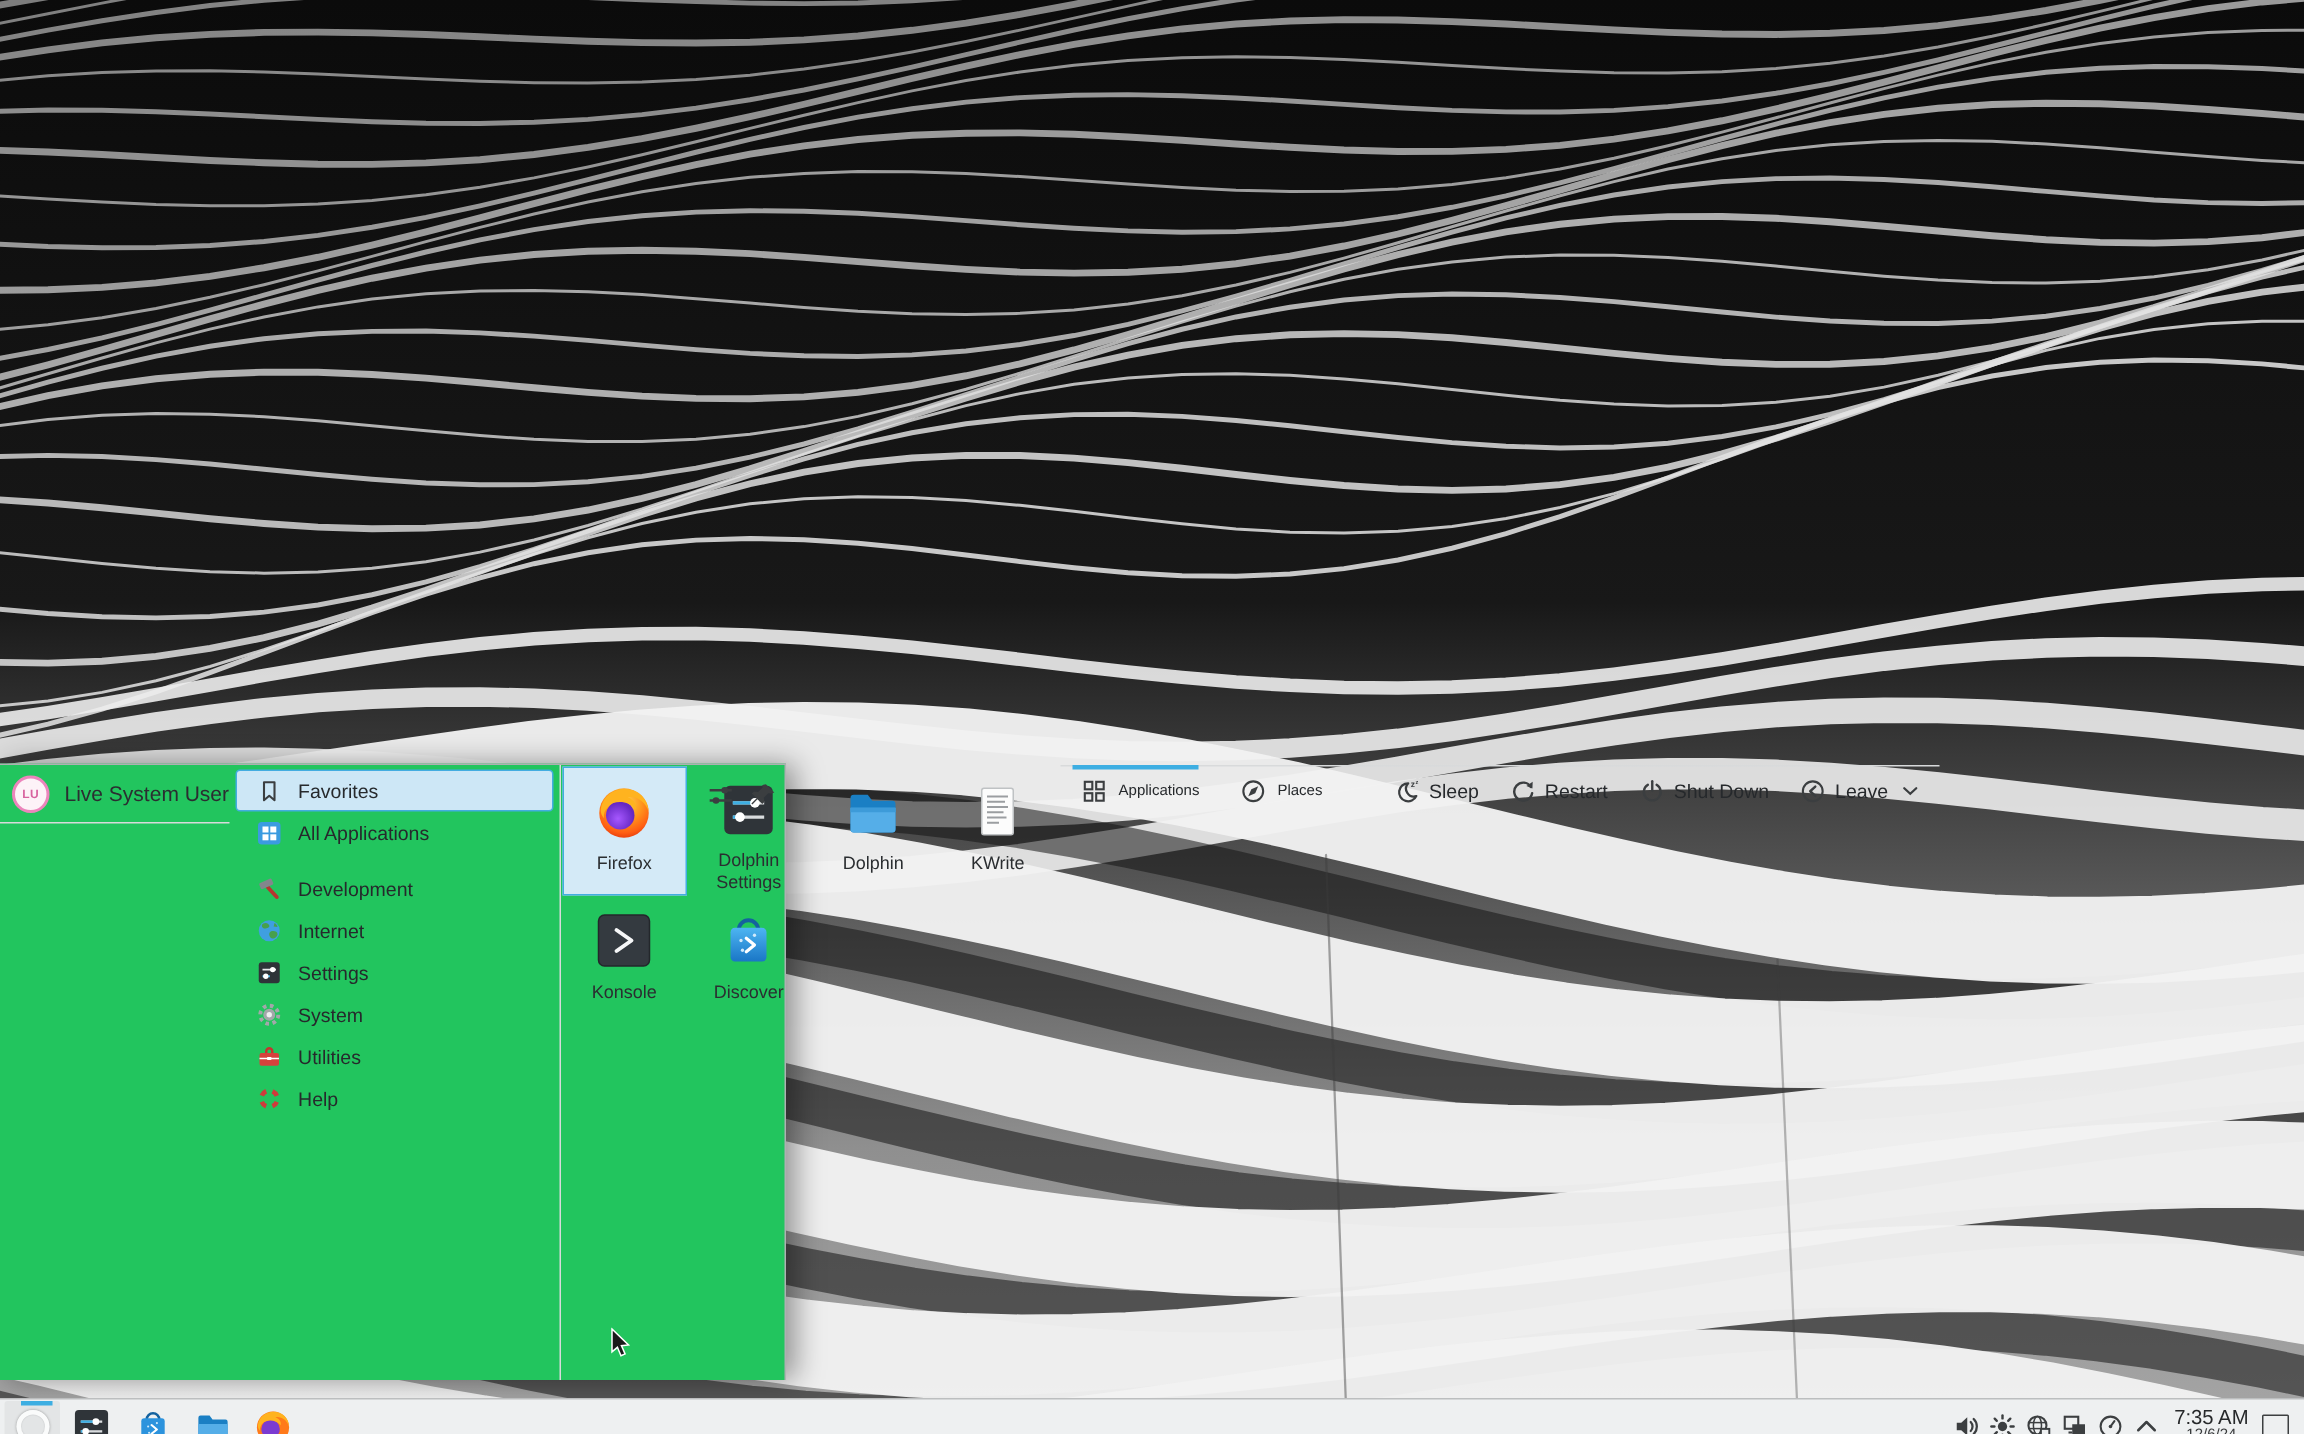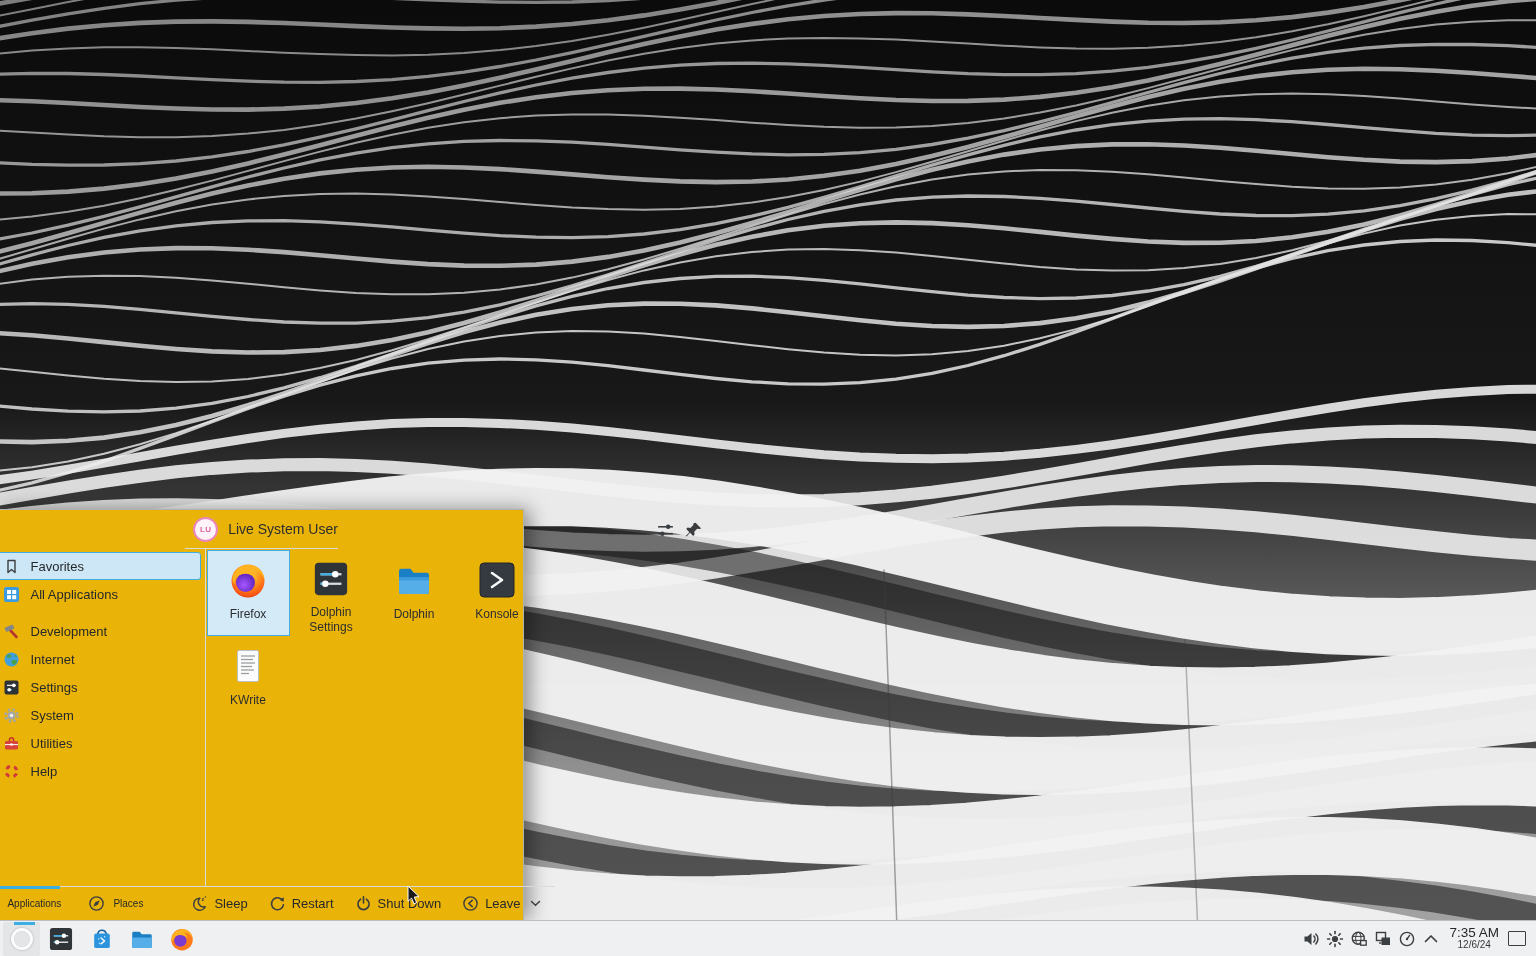--- a/index.html
+++ b/index.html
@@ -5,22 +5,22 @@
   * { margin:0; padding:0; box-sizing:border-box; }
   html,body { width:1536px; height:956px; overflow:hidden; }
   body { font-family:"Liberation Sans", sans-serif; color:#26292c; position:relative; background:#222; }
   svg { display:block; }
 
   
   .wallpaper { position:absolute; inset:0; }
 
   
   .launcher { position:absolute; left:0; top:509px; width:524px; height:411px;
-              background:#eab308; border:1px solid #aeb0b2; border-left:none; border-bottom:none;
-              box-shadow:6px 0 18px rgba(0,0,0,.4); display:flex; flex-direction:column;align-items:center; }
+              background:#22c55e; border:1px solid #aeb0b2; border-left:none; border-bottom:none;
+              box-shadow:6px 0 18px rgba(0,0,0,.4); display:flex; flex-direction:row; }
   .lheader { height:39px; border-bottom:1px solid #d8dadb; position:relative; display:flex; align-items:center; padding-left:8px; flex:0 0 auto; }
   .avatar { width:25px; height:25px; border-radius:50%; border:2px solid #ec85bc; background:#fdf3f8;
             color:#d8639f; font-size:8px; font-weight:bold; display:flex; align-items:center; justify-content:center; letter-spacing:.3px; }
   .uname { margin-left:10px; font-size:14px; color:#2b2e31; }
   .searchbox { position:absolute; left:193px; top:7px; width:272px; height:25px; background:#ffffff;
                border:1px solid #c3c5c6; border-radius:13px; display:flex; align-items:center; padding:0 9px; gap:6px; }
   .searchbox .ph { font-size:13px; color:#9da0a3; }
   .hicon { position:absolute; top:9px; width:22px; height:22px; display:flex; align-items:center; justify-content:center; cursor:default; }
   .hicon.cfg { left:469px; }
   .hicon.pin { left:498px; }
@@ -39,21 +39,21 @@
   .tile .alabel { margin-top:7px; font-size:12px; line-height:1.25; text-align:center; max-width:76px; color:#2b2e31; }
 
   .lfooter { flex:0 0 auto; height:34px; border-top:1px solid #d8dadb; position:relative; display:flex; align-items:center; padding:0 14px; }
   .tabind { position:absolute; top:-1px; left:8px; width:84px; height:3px; background:#3daee2; }
   .ftab { display:flex; align-items:center; gap:8px; font-size:10px; margin-right:27px; }
   .fspacer { flex:1; }
   .faction { display:flex; align-items:center; gap:6px; font-size:13px; margin-left:21px; white-space:nowrap; }
   .ficon { width:17px; height:17px; }
 
   
-  .taskbar { position:absolute; left:0; bottom:0; width:1536px; height:36px; background:#eef0f1; border-top:1px solid #bcbebf; }
+  .taskbar { position:absolute; left:0; bottom:0; width:1536px; height:24px; background:#eef0f1; border-top:1px solid #bcbebf; }
   .kicker { position:absolute; left:3px; top:1px; width:37px; height:34px; background:#e3e5e6; border-radius:2px; display:flex; align-items:center; justify-content:center; }
   .kickind { position:absolute; left:11px; top:0; width:21px; height:3px; background:#3daee2; }
   .ring { width:22px; height:22px; border-radius:50%; border:3.5px solid #fafbfb; box-shadow:0 0 2px rgba(0,0,0,.35), inset 0 0 1px rgba(0,0,0,.2); }
   .taskbtn { position:absolute; top:1px; width:40px; height:34px; display:flex; align-items:center; justify-content:center; }
   .taskbtn svg { width:26px; height:26px; }
   .tray { position:absolute; right:6px; top:0; height:35px; display:flex; align-items:center; }
   .tricon { width:24px; height:35px; display:flex; align-items:center; justify-content:center; }
   .clock { margin:0 9px 0 6px; text-align:center; line-height:1.05; }
   .clock .tm { font-size:13.5px; color:#26282a; }
   .clock .dt { font-size:10px; color:#37393b; }
@@ -266,41 +266,58 @@
         <svg class="appicon" viewBox="0 0 40 40">
           <path d="M5 11 a2.2 2.2 0 0 1 2.2 -2.2 h9.3 l3 4 h13.3 a2.2 2.2 0 0 1 2.2 2.2 v16.8 a2.2 2.2 0 0 1 -2.2 2.2 H7.2 A2.2 2.2 0 0 1 5 31.8 Z" fill="#1a7fc4"></path>
           <path d="M5 17.5 h30 v14.3 a2.2 2.2 0 0 1 -2.2 2.2 H7.2 A2.2 2.2 0 0 1 5 31.8 Z" fill="#55aee8"></path>
           <path d="M5 17.5 h30 v3 H5 Z" fill="#3d9bd9"></path>
         </svg>
         <div class="alabel">Dolphin</div>
       </div>
 
       <div class="tile">
         <svg class="appicon" viewBox="0 0 40 40">
-          <rect x="3" y="3" width="34" height="34" rx="4" fill="#343a40" stroke="#23272b" stroke-width="1"></rect>
-          <path d="M15 13 l10 7 -10 7" fill="none" stroke="#f6f7f8" stroke-width="2.6" stroke-linecap="round" stroke-linejoin="round"></path>
-        </svg>
-        <div class="alabel">Konsole</div>
-      </div>
-
-      <div class="tile">
-        <svg class="appicon" viewBox="0 0 40 40">
           <rect x="9.5" y="4.5" width="21" height="31" rx="1.5" fill="#fcfcfc" stroke="#bfc2c4" stroke-width="1"></rect>
           <g stroke="#9b9ea1" stroke-width="1.3">
             <line x1="13" y1="10" x2="27" y2="10"></line>
               <line x1="13" y1="13.5" x2="25" y2="13.5"></line>
             <line x1="13" y1="17" x2="27" y2="17"></line>
               <line x1="13" y1="20.5" x2="24" y2="20.5"></line>
             <line x1="13" y1="24" x2="26" y2="24"></line>
               <line x1="13" y1="27.5" x2="21" y2="27.5"></line>
           </g>
         </svg>
         <div class="alabel">KWrite</div>
       </div>
 
+      <div class="tile">
+        <svg class="appicon" viewBox="0 0 40 40">
+          <rect x="3" y="3" width="34" height="34" rx="4" fill="#343a40" stroke="#23272b" stroke-width="1"></rect>
+          <path d="M15 13 l10 7 -10 7" fill="none" stroke="#f6f7f8" stroke-width="2.6" stroke-linecap="round" stroke-linejoin="round"></path>
+        </svg>
+        <div class="alabel">Konsole</div>
+      </div>
+
+      <div class="tile">
+        <svg class="appicon" viewBox="0 0 40 40">
+          <defs>
+            <linearGradient id="dbag" x1="0" y1="0" x2="0" y2="1">
+              <stop offset="0" stop-color="#4db5f2"></stop>
+                <stop offset="1" stop-color="#1a76c6"></stop>
+            </linearGradient>
+          </defs>
+          <path d="M13.5 13 a6.5 6.5 0 0 1 13 0" fill="none" stroke="#14629f" stroke-width="2.6"></path>
+          <rect x="8" y="11.5" width="24" height="22.5" rx="3" fill="url(#dbag)"></rect>
+          <path d="M18.5 18.5 l5.5 4.5 -5.5 4.5" fill="none" stroke="#ffffff" stroke-width="2.1" stroke-linecap="round" stroke-linejoin="round"></path>
+          <circle cx="15" cy="20" r="1.1" fill="#cfe9fb"></circle>
+            <circle cx="16" cy="26.5" r="1.1" fill="#cfe9fb"></circle>
+            <circle cx="24" cy="16.5" r="1.1" fill="#cfe9fb"></circle>
+        </svg>
+        <div class="alabel">Discover</div>
+      </div>
     </div>
   </div>
 
   <div class="lfooter">
     <div class="tabind"></div>
 
     <div class="ftab">
       <svg class="ficon" viewBox="0 0 17 17">
         <g fill="none" stroke="#3b3e40" stroke-width="1.4">
           <rect x="2.2" y="2.2" width="5" height="5"></rect>

